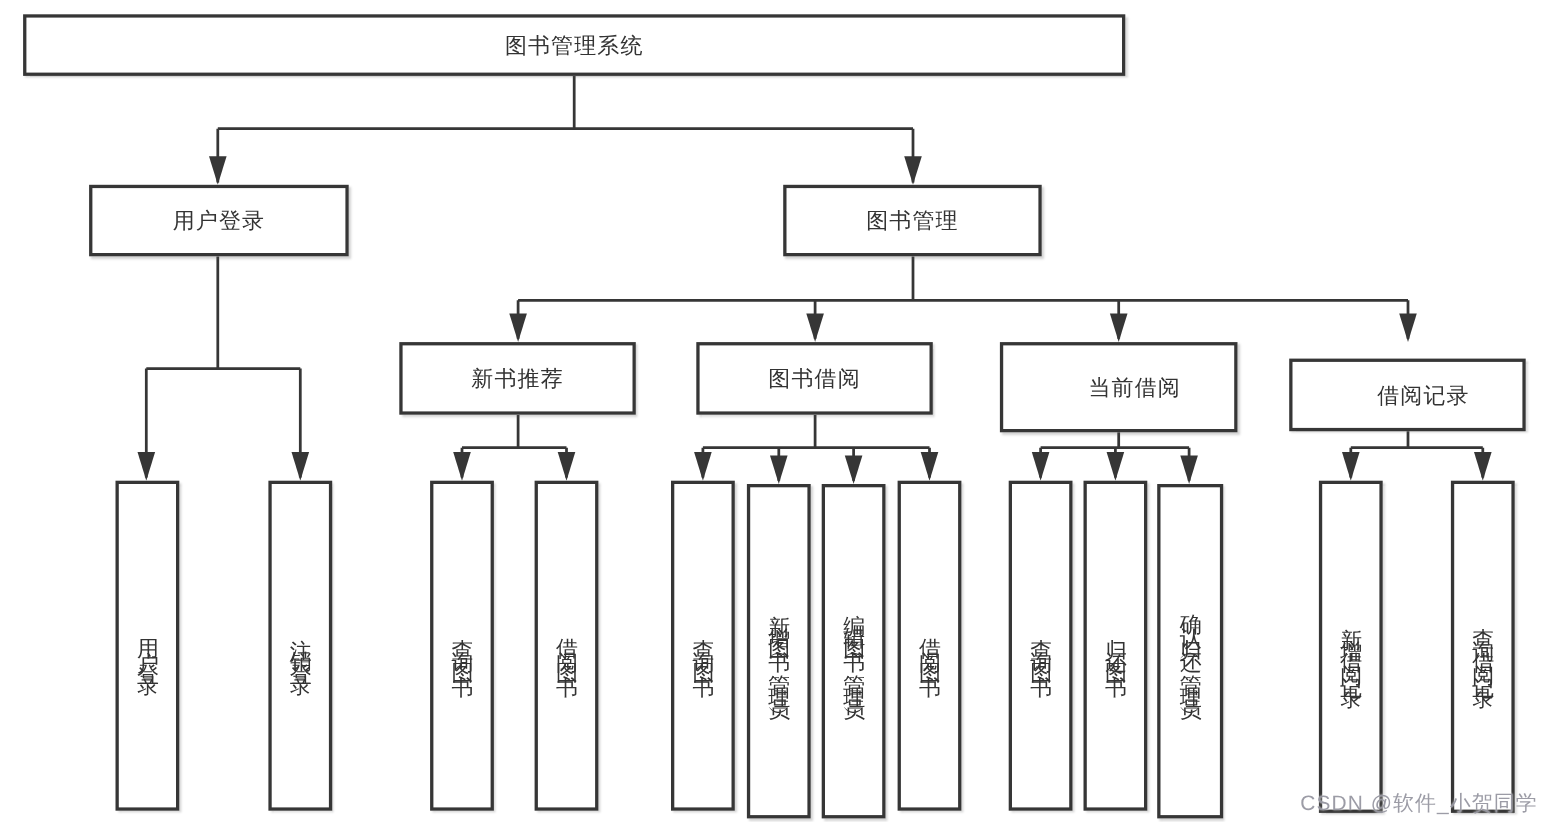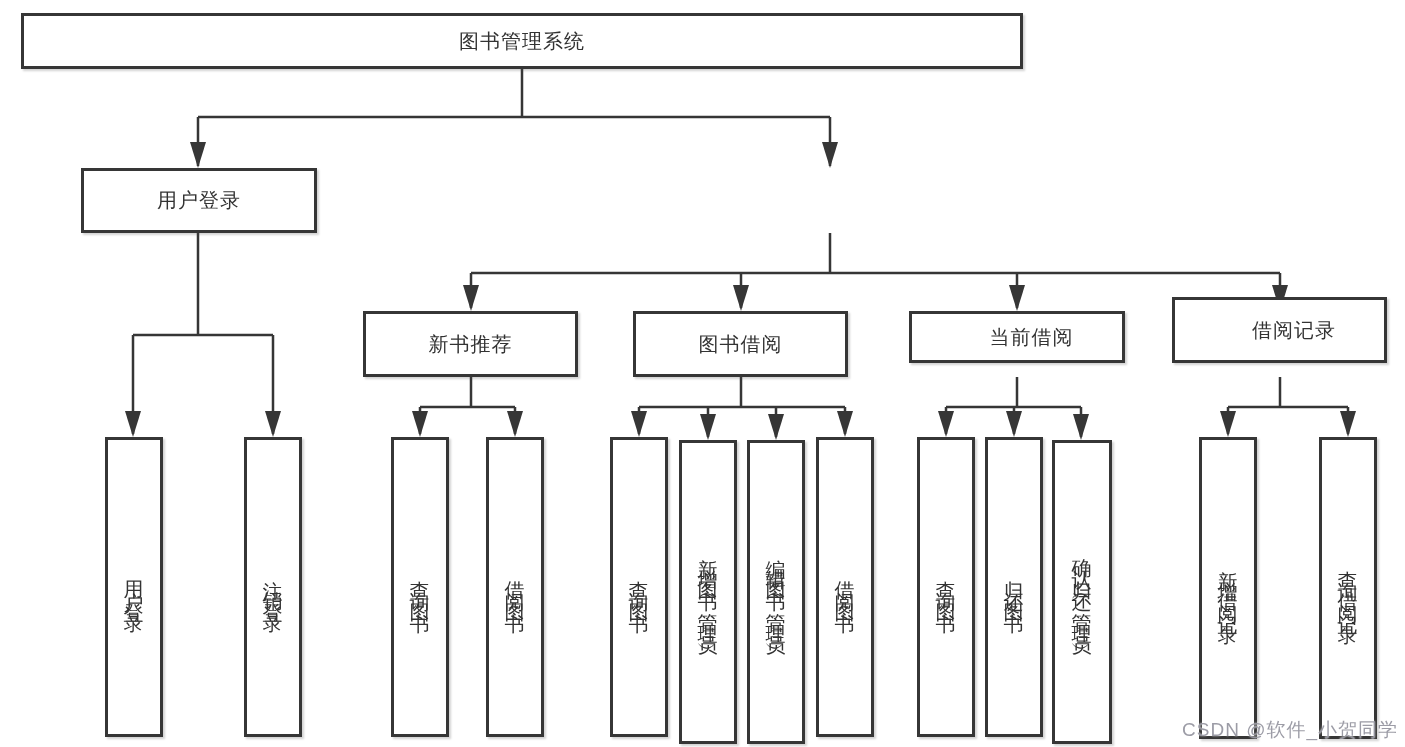--- a/index.html
+++ b/index.html
@@ -74,31 +74,34 @@
     </g>
   </svg>
 
   <div class="node" style="left:21px; top:13px; width:1002px; height:56px;">
     <span class="hlabel">图书管理系统</span>
   </div>
 
   <div class="node" style="left:81px; top:168px; width:236px; height:65px;">
     <span class="hlabel">用户登录</span>
   </div>
+  <div class="node" style="left:712px; top:168px; width:235px; height:65px;">
+    <span class="hlabel">图书管理</span>
+  </div>
 
   <div class="node" style="left:363px; top:311px; width:215px; height:66px;">
     <span class="hlabel">新书推荐</span>
   </div>
   <div class="node" style="left:633px; top:311px; width:215px; height:66px;text-align:center;">
     <span class="hlabel">图书借阅</span>
   </div>
-  <div class="node" style="left:909px; top:311px; width:216px; height:52px;padding-left:29px;">
+  <div class="node" style="left:909px; top:311px; width:216px; height:82px;padding-left:29px;">
     <span class="hlabel">当前借阅</span>
   </div>
-  <div class="node" style="left:1172px; top:297px; width:215px; height:66px;padding-left:29px;">
+  <div class="node" style="left:1172px; top:326px; width:215px; height:66px;padding-left:29px;">
     <span class="hlabel">借阅记录</span>
   </div>
 
   <div class="node leaf" style="left:105px; top:437px; width:58px; height:300px;">
     <span class="vtext">用户登录</span>
   </div>
   <div class="node leaf" style="left:244px; top:437px; width:58px; height:300px;">
     <span class="vtext">注销登录</span>
   </div>
 

